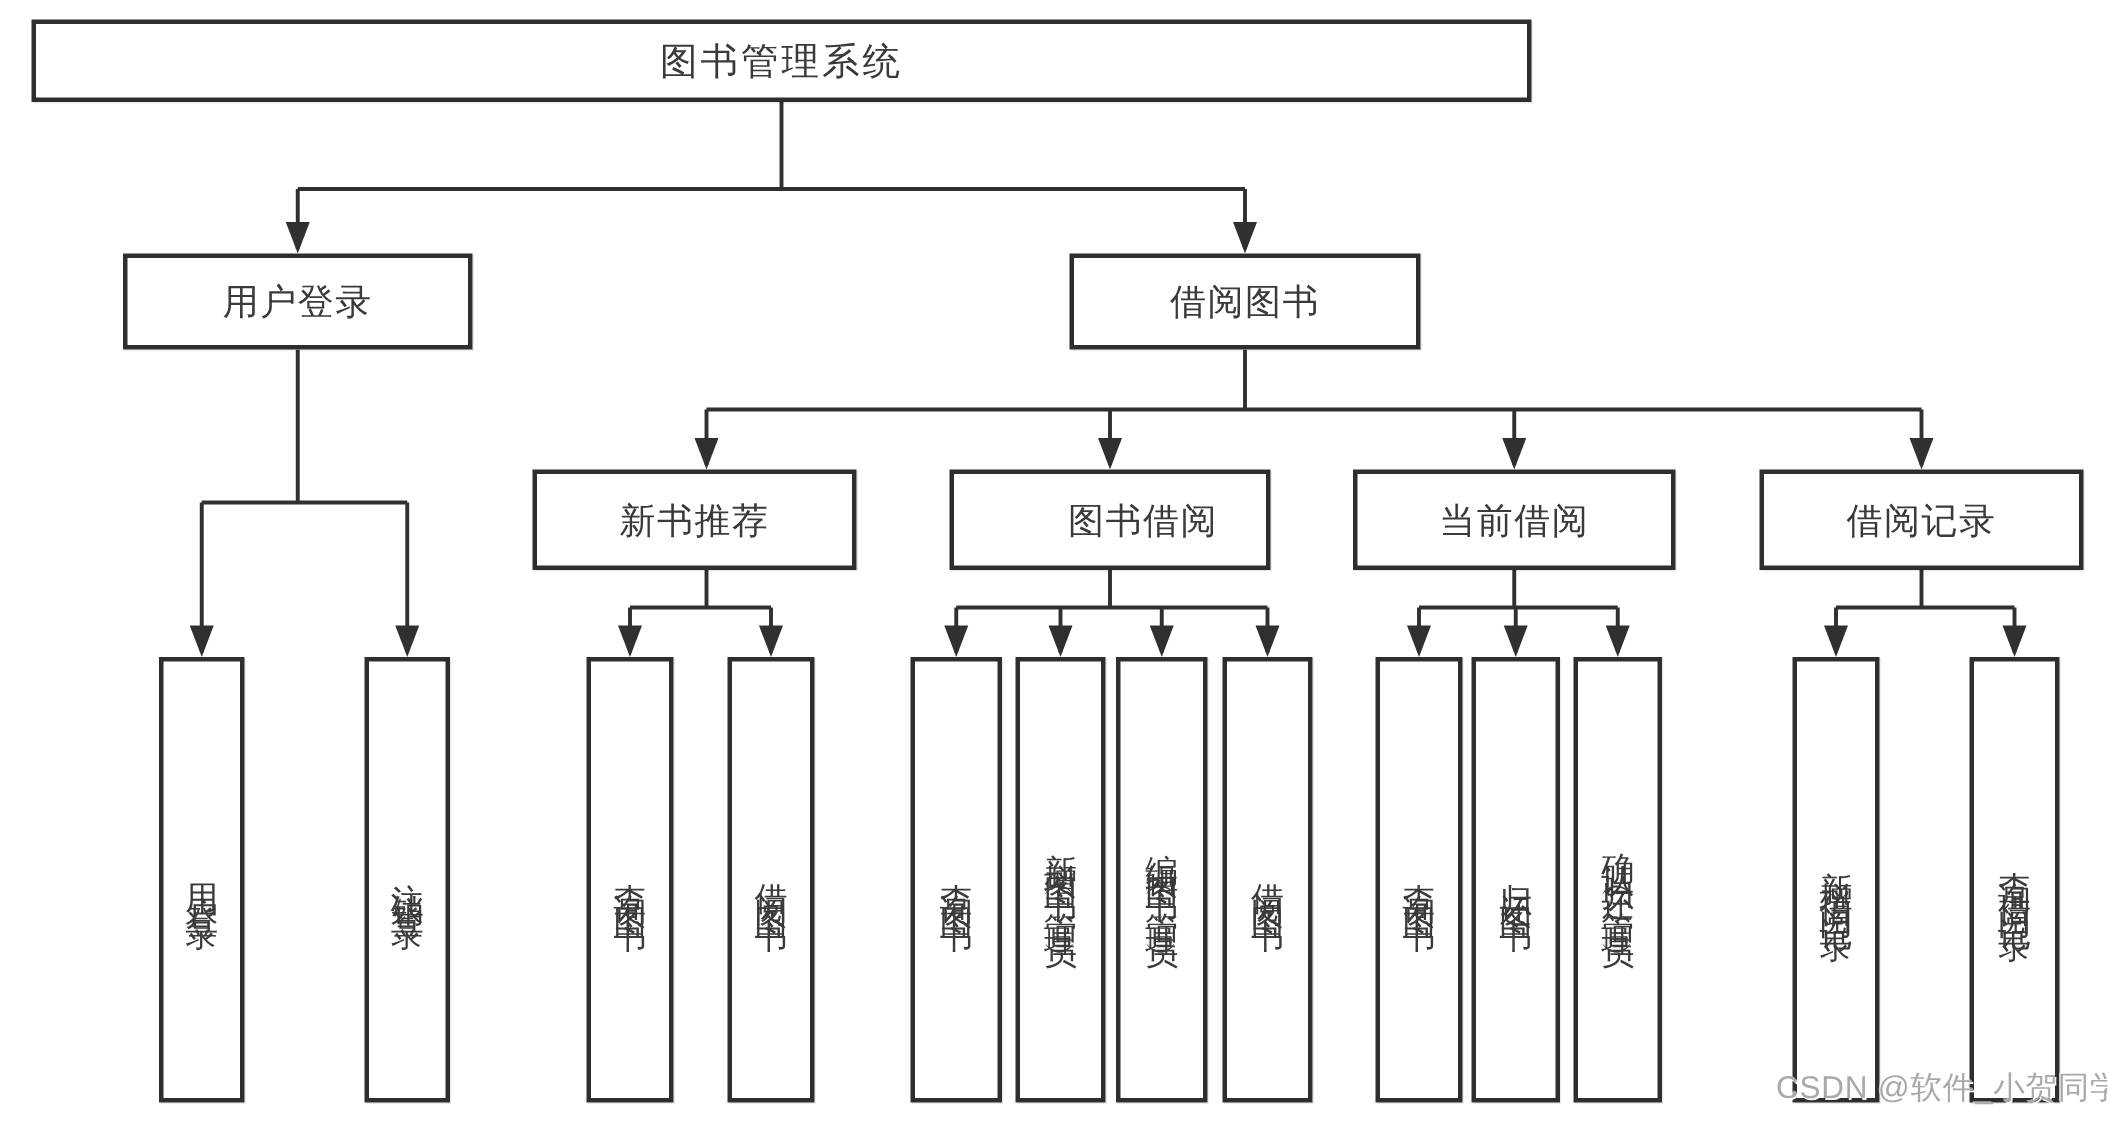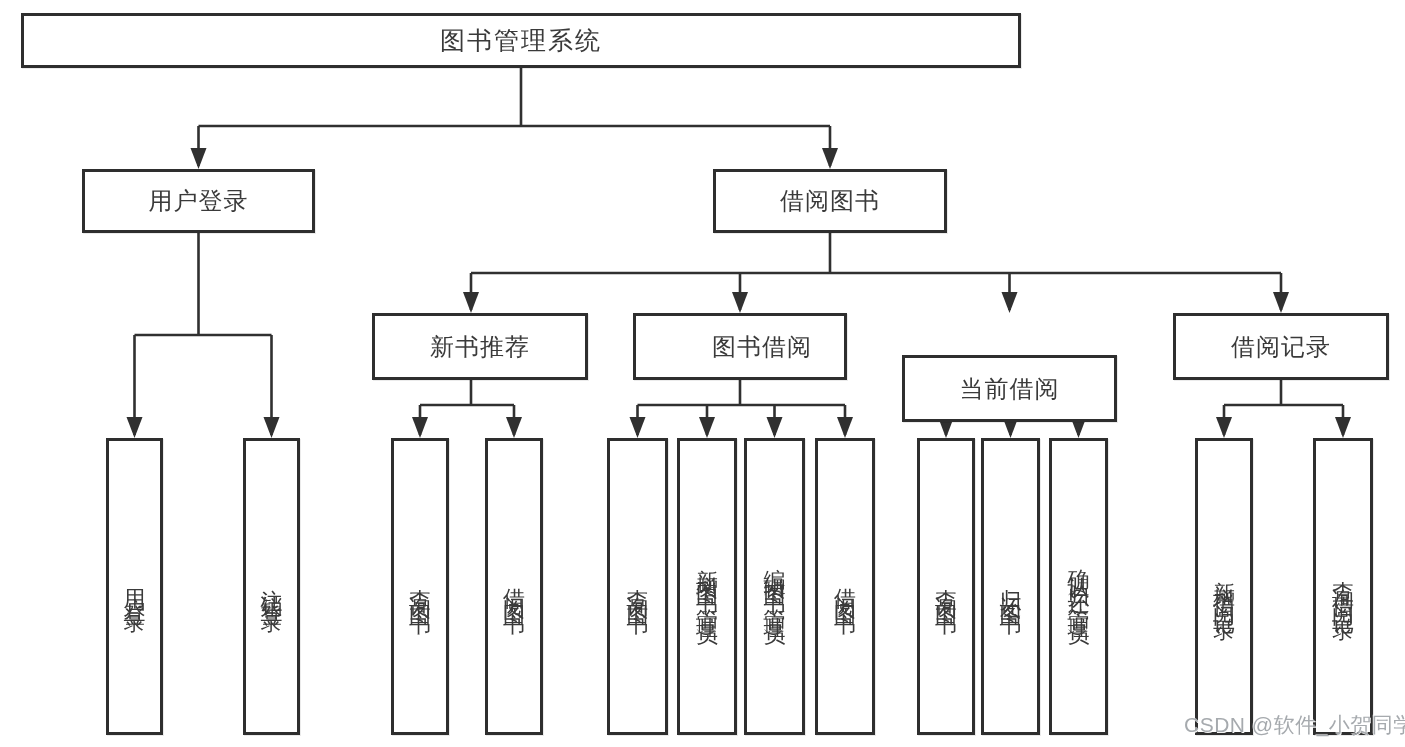--- a/index.html
+++ b/index.html
@@ -80,27 +80,27 @@
     <span>图书管理系统</span>
   </div>
 
   <div class="node h-node" style="left:82px;top:169px;width:233px;height:64px;">
     <span>用户登录</span>
   </div>
   <div class="node h-node" style="left:713px;top:169px;width:234px;height:64px;">
     <span>借阅图书</span>
   </div>
 
-  <div class="node h-node" style="left:372px;top:313px;width:216px;height:67px;">
+  <div class="node h-node" style="left:355px;top:313px;width:216px;height:67px;">
     <span>新书推荐</span>
   </div>
   <div class="node h-node" style="left:633px;top:313px;width:214px;height:67px;padding-left:44px;">
     <span>图书借阅</span>
   </div>
-  <div class="node h-node" style="left:902px;top:313px;width:215px;height:67px;margin-top:42px;">
+  <div class="node h-node" style="left:902px;top:313px;width:215px;height:67px;">
     <span>当前借阅</span>
   </div>
   <div class="node h-node" style="left:1173px;top:313px;width:216px;height:67px;">
     <span>借阅记录</span>
   </div>
 
   <div class="node v-node" style="left:106px;top:438px;width:57px;height:297px;">
     <span class="lbl">用户登录</span>
   </div>
   <div class="node v-node" style="left:243px;top:438px;width:57px;height:297px;">

